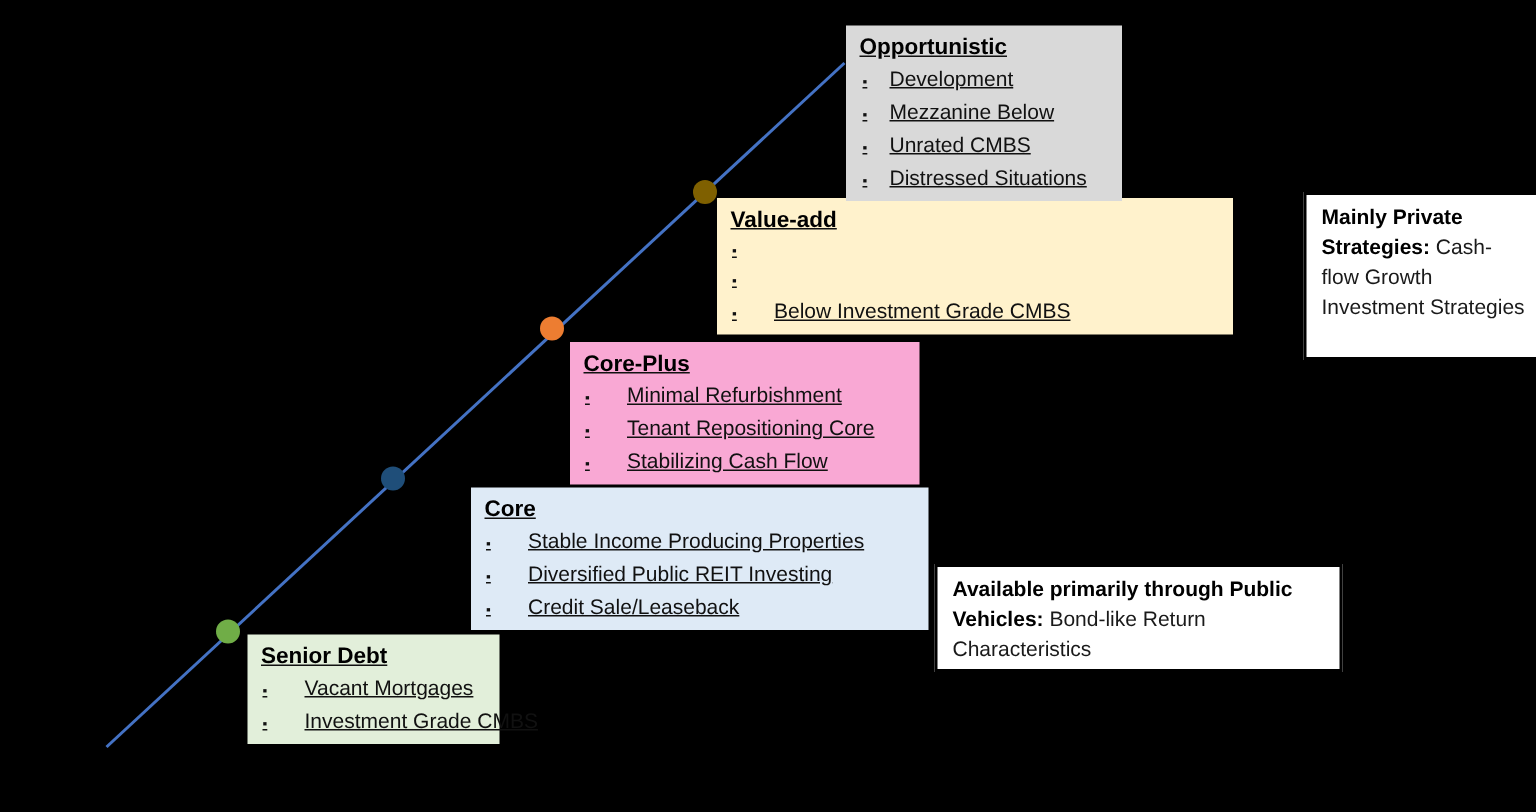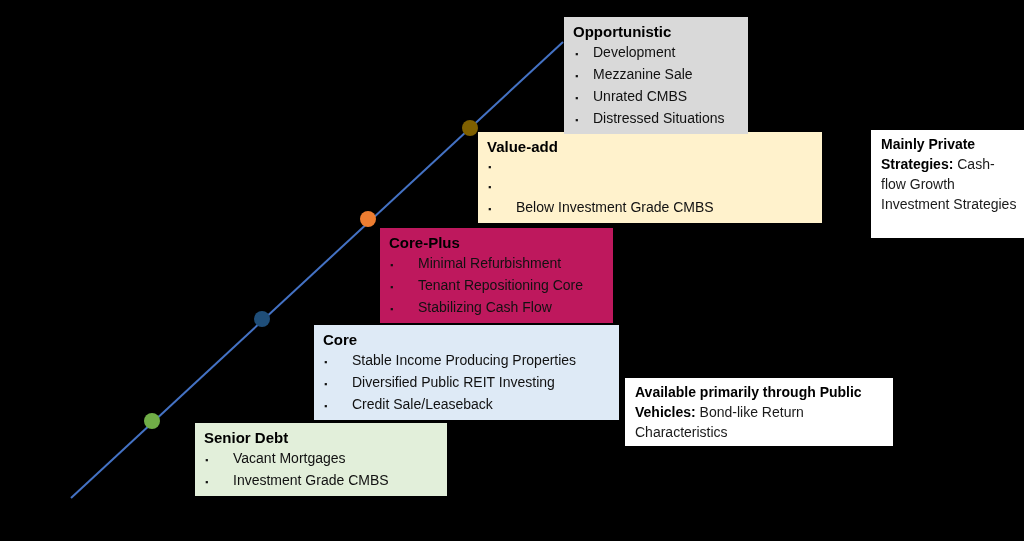--- a/index.html
+++ b/index.html
@@ -18,20 +18,21 @@
     position: absolute;
     left: 0; top: 0;
     width: 1024px; height: 541px;
   }
 
   .stage-box {
     position: absolute;
     padding: 5px 4px 4px 0;
     line-height: 20px;
     font-size: 14px;
+    text-decoration: underline;
   }
   .stage-title {
     font-weight: bold;
     font-size: 15px;
     padding-left: 9px;
     color: #000;
   }
   .b-row { display: flex; align-items: baseline; }
   .b-row .sq {
     font-size: 9px;
@@ -51,21 +52,21 @@
     position: absolute;
     background: #ffffff;
     border: 2px solid #000;
     font-size: 14px;
     line-height: 20px;
     padding: 4px 10px;
     color: #1a1a1a;
   }
   .note-lead { font-weight: bold; color: #000; margin-top: 28px; }
 
-  #box-senior        { left: 165px; top: 423px; width: 252px; min-height: 67px; margin-left: 30px; }
+  #box-senior        { left: 165px; top: 423px; width: 168px; min-height: 67px; }
   #box-core          { left: 269px; top: 325px; width: 305px; min-height: 89px; margin-left: 45px; }
   #box-coreplus      { left: 380px; top: 228px; width: 233px; min-height: 84px; }
   #box-valueadd      { left: 478px; top: 132px; width: 344px; min-height: 86px; }
   #box-opportunistic { left: 564px; top: 17px;  width: 184px; min-height: 106px; }
 
   #note-private { left: 869px; top: 128px; width: 160px; min-height: 112px; }
   #note-public  { left: 623px; top: 376px; width: 272px; min-height: 70px; }
 </style>
 </head>
 <body>
@@ -101,21 +102,21 @@
     <div class="b-row">
       <span class="sq">▪</span>
       <span class="b-text">Diversified Public REIT Investing</span>
     </div>
     <div class="b-row">
       <span class="sq">▪</span>
       <span class="b-text">Credit Sale/Leaseback</span>
     </div>
   </div>
 
-  <div class="stage-box" id="box-coreplus" style="background-color: #be185d;">
+  <div class="stage-box" id="box-coreplus" style="background-color: #f9a8d4;">
     <div class="stage-title">Core-Plus</div>
     <div class="b-row">
       <span class="sq">▪</span>
       <span class="b-text">Minimal Refurbishment</span>
     </div>
     <div class="b-row">
       <span class="sq">▪</span>
       <span class="b-text">Tenant Repositioning Core</span>
     </div>
     <div class="b-row">
@@ -139,21 +140,21 @@
   </div>
 
   <div class="stage-box narrow-indent" id="box-opportunistic" style="background-color: rgb(217, 217, 217);">
     <div class="stage-title">Opportunistic</div>
     <div class="b-row">
       <span class="sq">▪</span>
       <span class="b-text">Development</span>
     </div>
     <div class="b-row">
       <span class="sq">▪</span>
-      <span class="b-text">Mezzanine Sale</span>
+      <span class="b-text">Mezzanine Below</span>
     </div>
     <div class="b-row">
       <span class="sq">▪</span>
       <span class="b-text">Unrated CMBS</span>
     </div>
     <div class="b-row">
       <span class="sq">▪</span>
       <span class="b-text">Distressed Situations</span>
     </div>
   </div>

